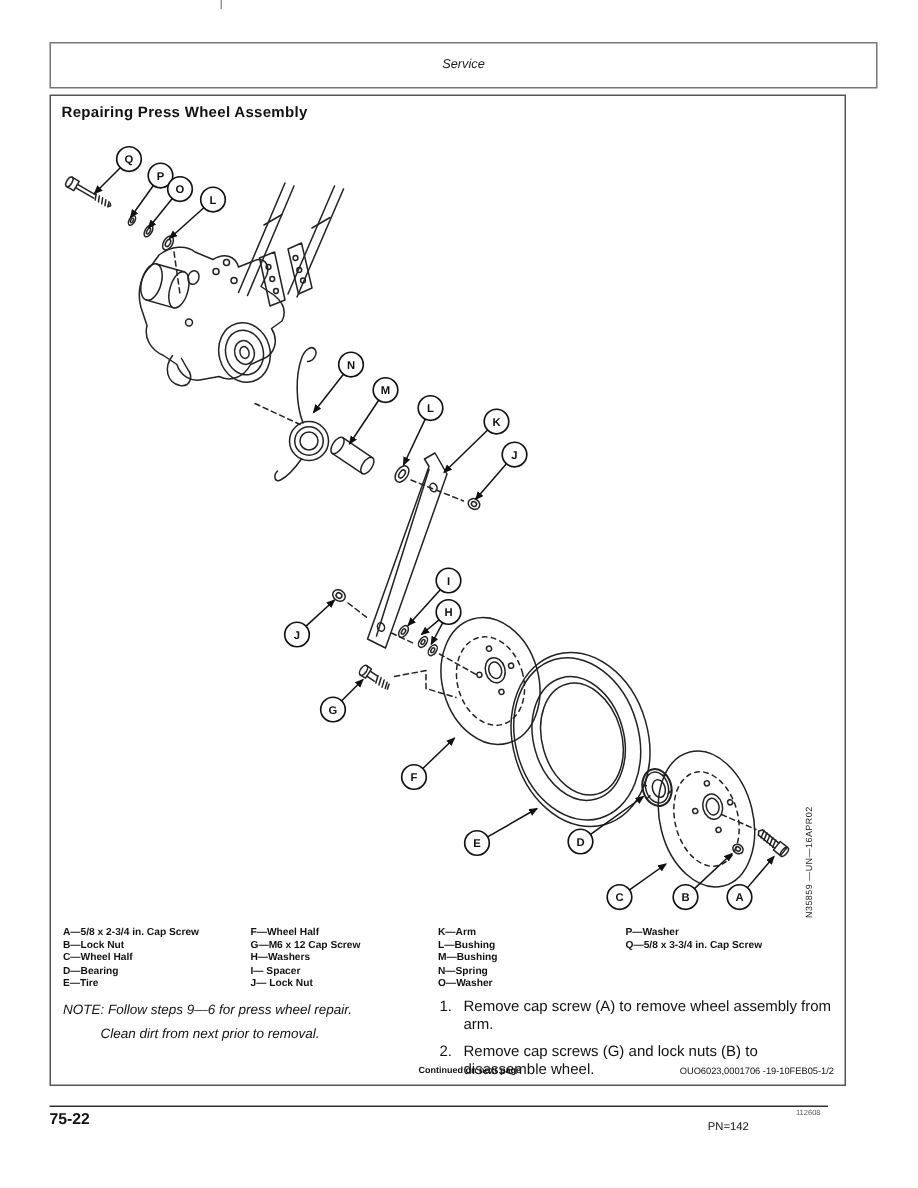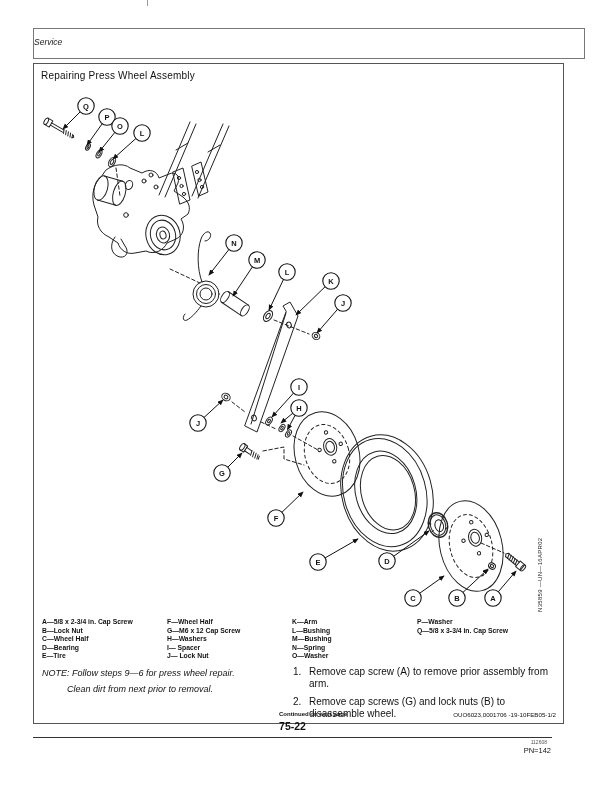--- a/index.html
+++ b/index.html
@@ -1,42 +1,42 @@
 <!DOCTYPE html>
 <html><head>
 <meta charset="utf-8">
 <style>
   html,body{margin:0;padding:0}
   body{width:612px;height:792px;position:relative;background:#ffffff;
        font-family:"Liberation Sans",sans-serif;color:#111;overflow:hidden}
   .abs{position:absolute}
   .trim-mark{left:147px;top:0;width:1px;height:6px;background:#999}
   .header-band{left:33px;top:28px;width:550px;height:29px;border:1px solid #777}
-  .header-title{display:block;width:100%;font-style:italic;
+  .header-title{display:block;width:100%;text-align:center;font-style:italic;
        font-size:8.5px;line-height:27px;color:#222}
   .content-box{left:33px;top:63px;width:529px;height:659px;border:1px solid #555}
-  .section-title{left:41px;top:70px;font-size:10px;font-weight:normal;letter-spacing:.2px}
+  .section-title{left:41px;top:70px;font-size:10px;font-weight:bold;letter-spacing:.2px}
   .diagram-svg{left:30px;top:84px;width:530px;height:530px}
   .image-id{left:537px;top:612px;transform:rotate(-90deg);transform-origin:0 0;
        font-size:6px;color:#222;white-space:nowrap;letter-spacing:.3px}
   .lcol{font-size:6.8px;font-weight:bold;line-height:8.6px;white-space:nowrap}
   .lcol1{left:42px;top:618px}.lcol2{left:167px;top:618px}
   .lcol3{left:292px;top:618px}.lcol4{left:417px;top:618px}
   .note-line{font-style:italic;font-size:9px;white-space:nowrap}
   .note1{left:42px;top:668px}.note2{left:67px;top:684px}
   .steps{left:293px;top:666px;width:268px;font-size:10px;line-height:11.5px}
   .step{display:flex;margin-bottom:7px}
   .step-num{width:16px;flex:none}
   .step-text{width:246px}
   .continued{left:279px;top:711px;font-size:6px;font-weight:bold}
   .doc-code{left:370px;top:711px;width:186px;text-align:right;font-size:6.2px}
   .footer-rule{left:33px;top:737px;width:519px;height:1px;background:#333}
-  .page-number{left:33px;top:720px;width:519px;text-align:center;font-size:10.5px;font-weight:bold}
+  .page-number{left:33px;top:740px;width:519px;font-size:10.5px;font-weight:bold}
   .print-code{left:420px;top:739px;width:127px;text-align:right;font-size:5px;color:#555}
-  .pn{left:420px;top:746px;width:131px;text-align:right;font-size:7.5px}
+  .pn{left:420px;top:746px;width:131px;text-align:center;font-size:7.5px}
 </style>
 </head>
 <body>
 
 <div class="abs trim-mark"></div>
 
 <div class="abs header-band">
   <span class="header-title">Service</span>
 </div>
 
@@ -322,21 +322,21 @@
   <div>P—Washer</div>
   <div>Q—5/8 x 3-3/4 in. Cap Screw</div>
 </div>
 
 <div class="abs note-line note1">NOTE: Follow steps 9—6 for press wheel repair.</div>
 <div class="abs note-line note2">Clean dirt from next prior to removal.</div>
 
 <div class="abs steps">
   <div class="step">
     <span class="step-num">1.</span>
-    <span class="step-text">Remove cap screw (A) to remove prior assembly from arm.</span>
+    <span class="step-text">Remove cap screw (A) to remove wheel assembly from arm.</span>
   </div>
   <div class="step">
     <span class="step-num">2.</span>
     <span class="step-text">Remove cap screws (G) and lock nuts (B) to disassemble wheel.</span>
   </div>
 </div>
 
 <div class="abs continued">Continued on next page</div>
 <div class="abs doc-code">OUO6023,0001706 -19-10FEB05-1/2</div>
 

